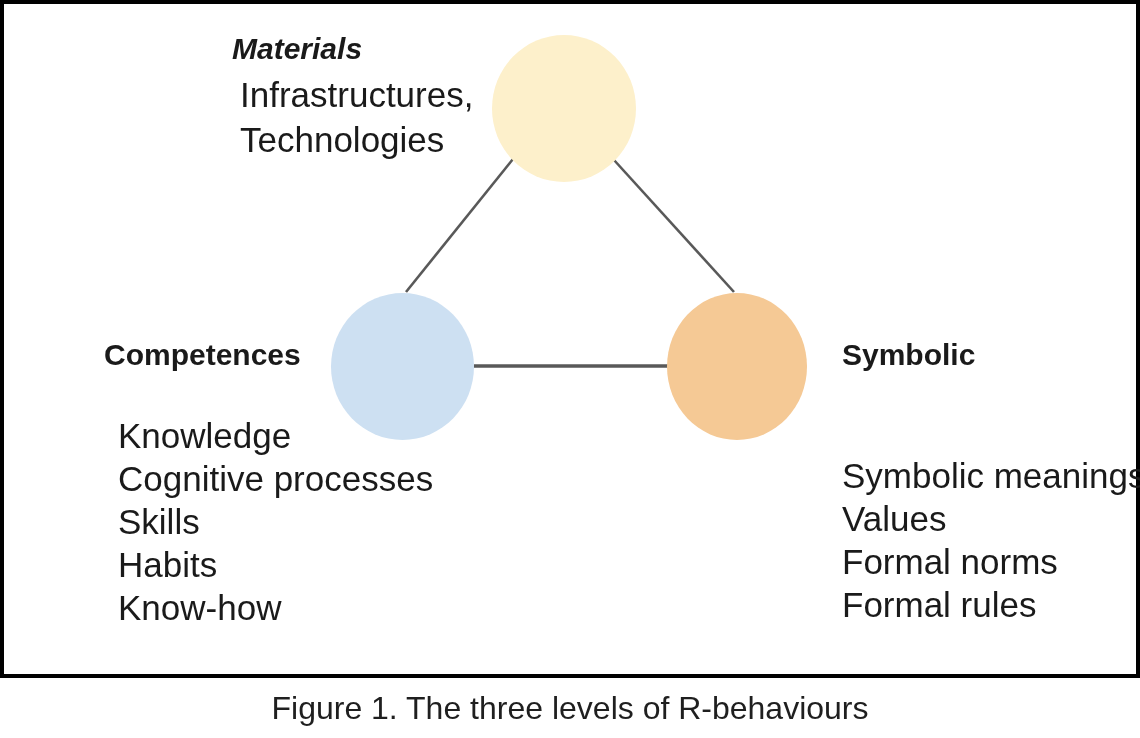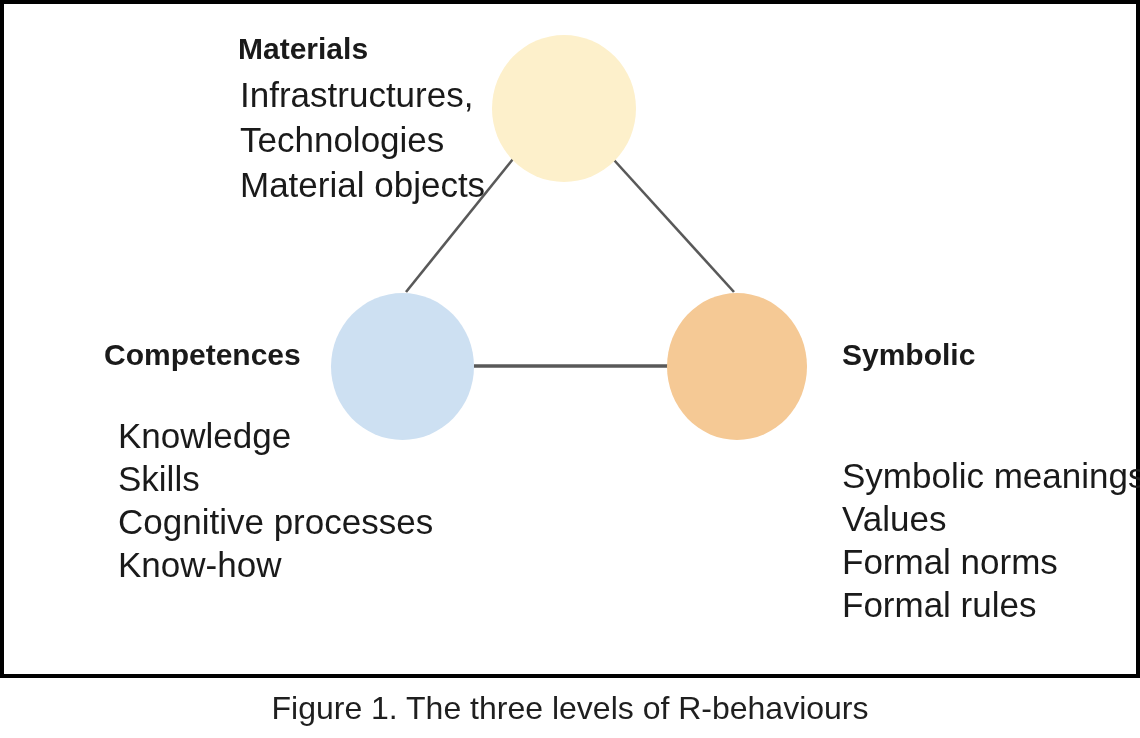--- a/index.html
+++ b/index.html
@@ -42,21 +42,21 @@
   .circle.competences { left: 327px; top: 289px; width: 143px; height: 147px; }
   .circle.meanings    { left: 663px; top: 289px; width: 140px; height: 147px; }
 
   .node-label {
     position: absolute;
     font-weight: bold;
     font-size: 30px;
     line-height: 34px;
     white-space: nowrap;
   }
-  .label-materials   { left: 234px; top: 28px;  }
+  .label-materials   { left: 228px; top: 28px; font-style: italic;  }
   .label-competences { left: 100px; top: 334px; }
   .label-meanings    { left: 838px; top: 334px; }
 
   .node-items {
     position: absolute;
     font-size: 35px;
     line-height: 45px;
     white-space: nowrap;
   }
   .items-materials   { left: 236px; top: 68px;  }
@@ -89,28 +89,28 @@
     </svg>
 
     <div class="circle materials" style="background-color: rgb(253, 240, 203);"></div>
     <div class="circle competences" style="background-color: rgb(205, 224, 242);"></div>
     <div class="circle meanings" style="background-color: rgb(245, 201, 149);"></div>
 
     <div class="node-label label-materials">Materials</div>
     <div class="node-items items-materials">
       <div>Infrastructures,</div>
       <div>Technologies</div>
-      <div>Material objects</div>
     </div>
 
     <div class="node-label label-competences">Competences</div>
     <div class="node-items items-competences">
       <div>Knowledge</div>
+      <div>Cognitive processes</div>
       <div>Skills</div>
-      <div>Cognitive processes</div>
+      <div>Habits</div>
       <div>Know-how</div>
     </div>
 
     <div class="node-label label-meanings">Symbolic</div>
     <div class="node-items items-meanings">
       <div>Symbolic meanings</div>
       <div>Values</div>
       <div>Formal norms</div>
       <div>Formal rules</div>
     </div>

